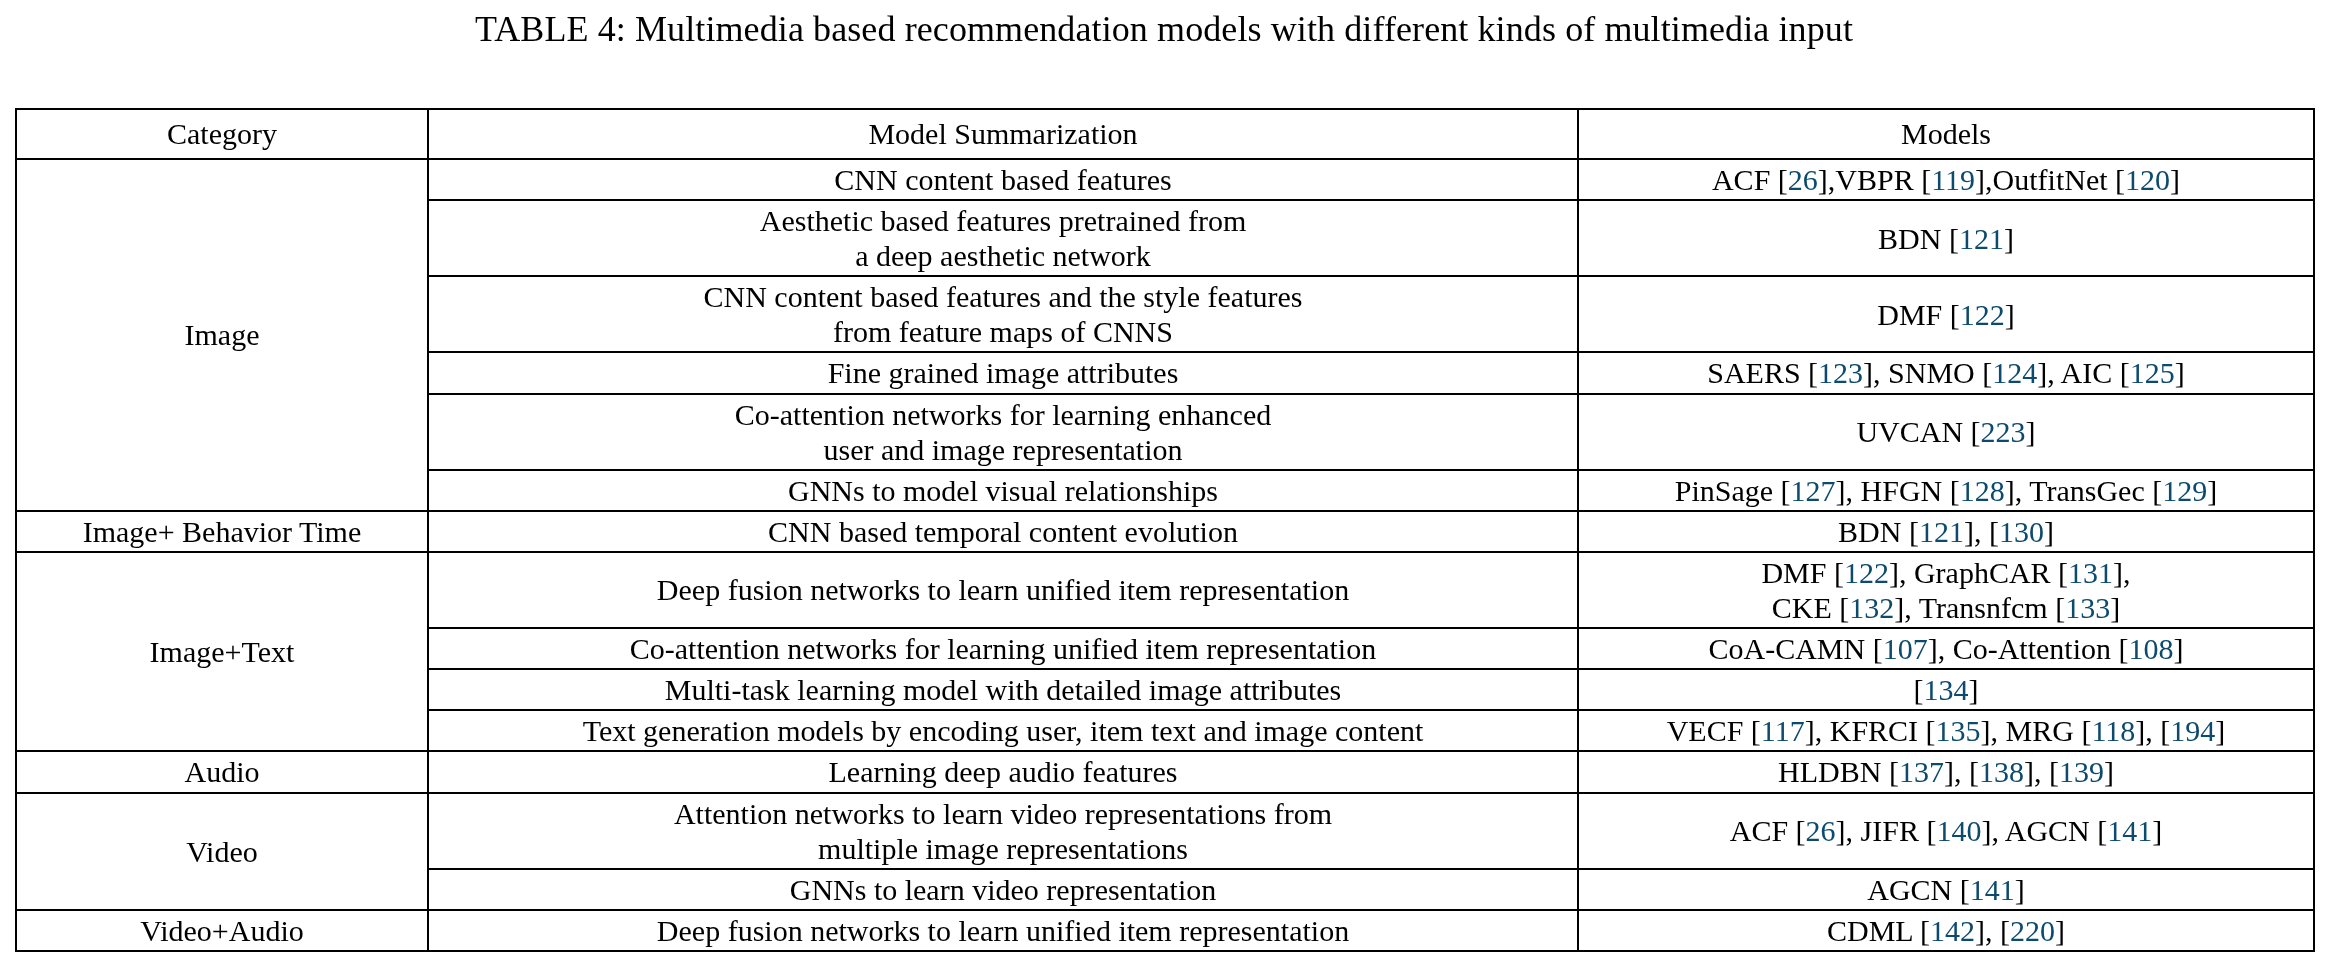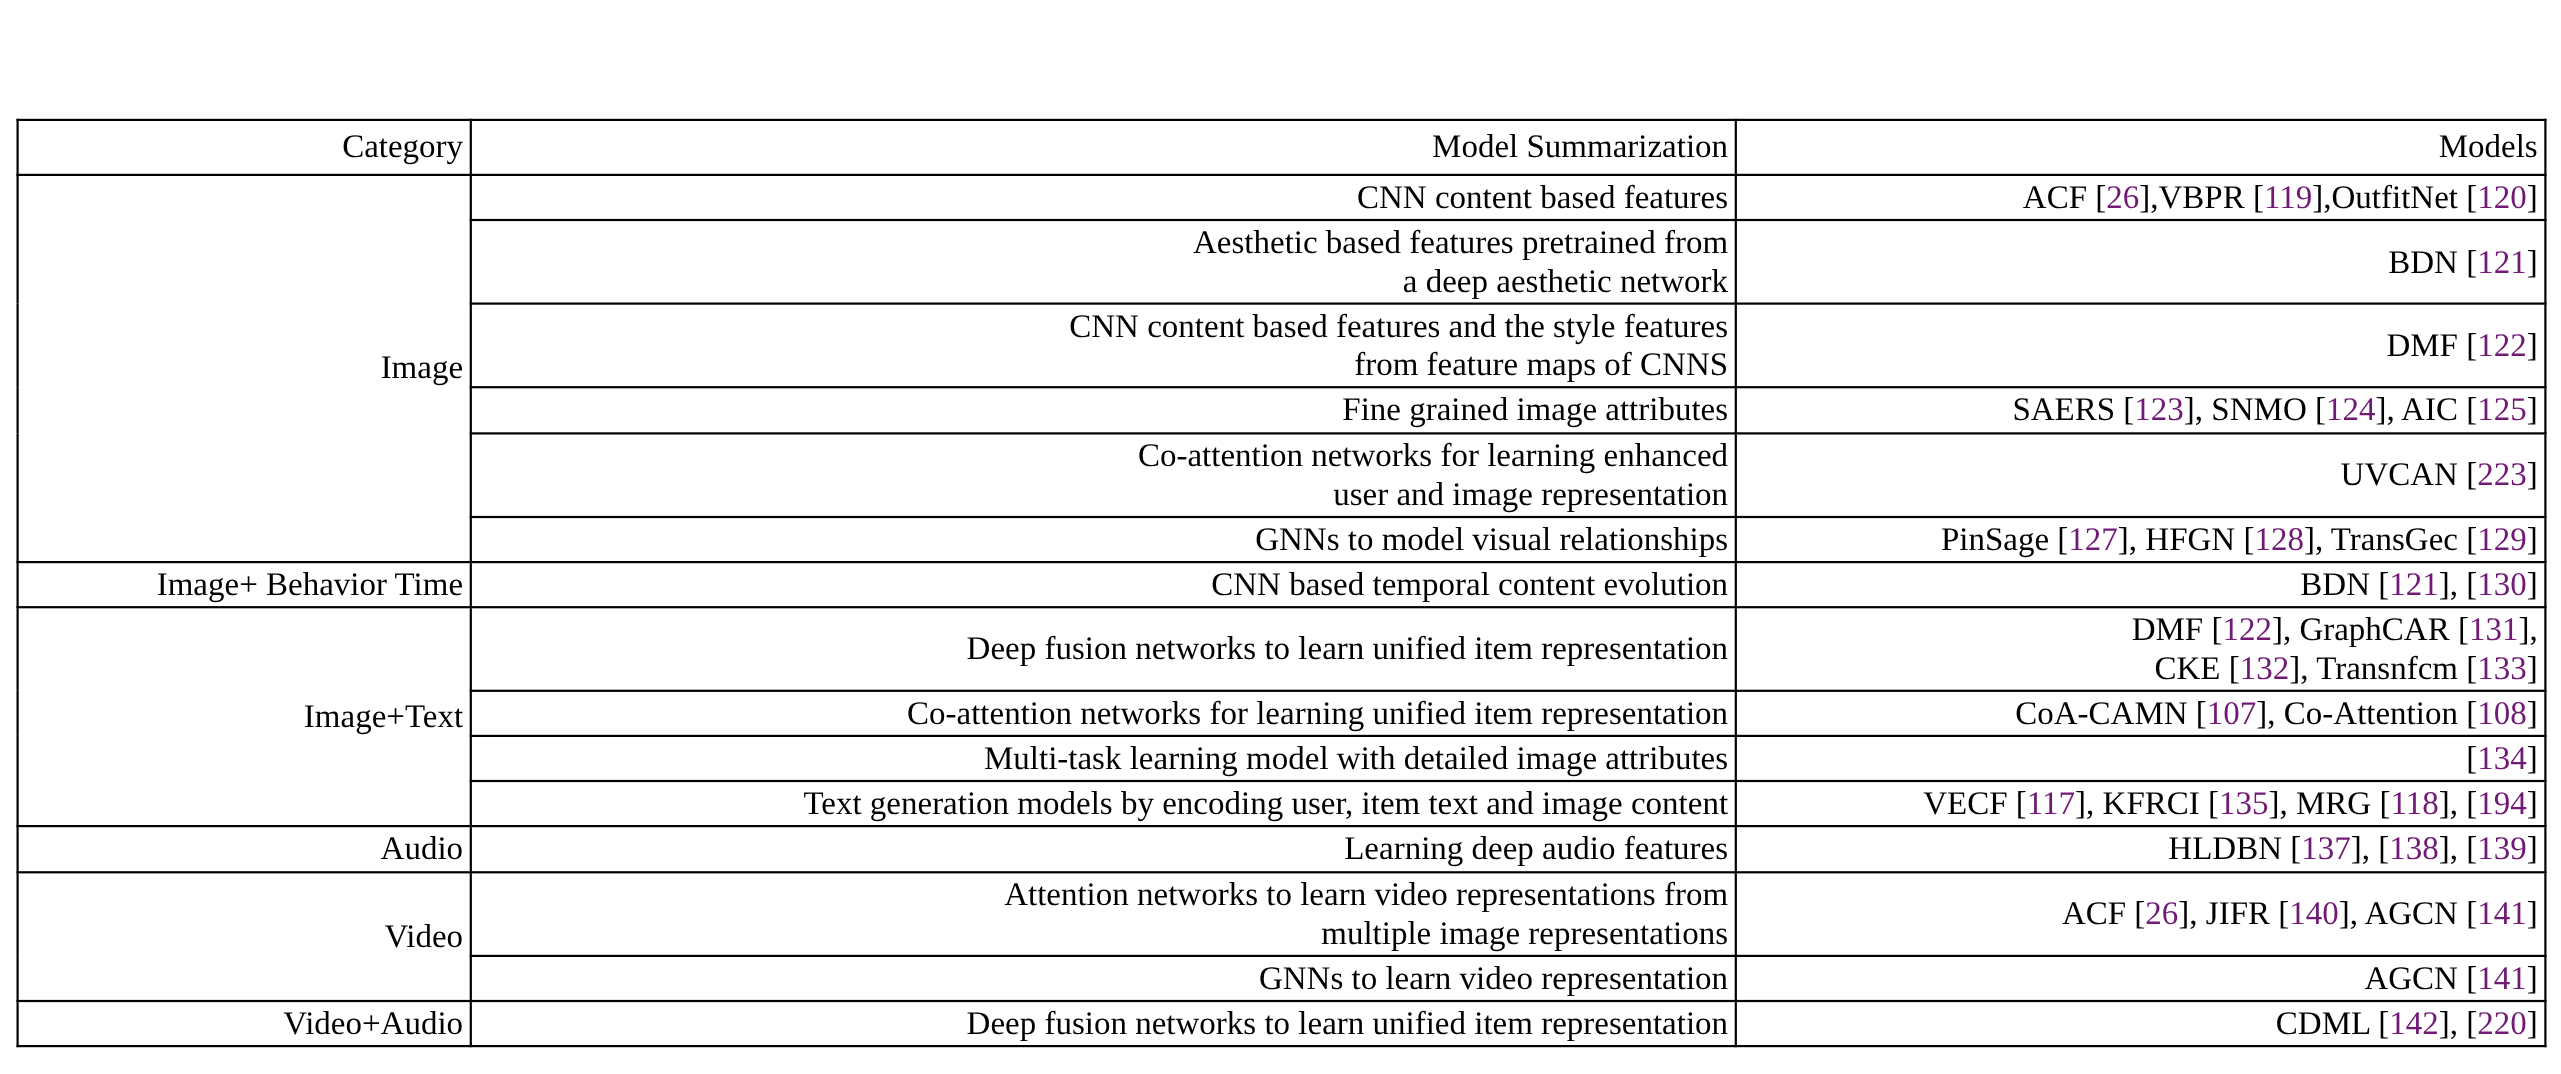--- a/index.html
+++ b/index.html
@@ -41,41 +41,42 @@
     table-layout: fixed;
     width: 2298px;
     font-size: 30px;
   }
   table.t4 col.c-cat   { width: 412px; }
   table.t4 col.c-sum   { width: 1150px; }
   table.t4 col.c-mod   { width: 736px; }
 
   table.t4 td, table.t4 th {
     border: 2px solid #000000;
-    text-align: right;
+    text-align: center;
     vertical-align: middle;
     padding: 2px 6px;
     font-weight: normal;
     line-height: 1.17;
   }
   .topline td, .topline th { border-top-width: 4px; }
   .botline td { border-bottom-width: 4px; }
   .grp-top td { border-top-width: 4px; font-family: Liberation Serif, serif; }
 
   tr.hdr th { height: 44px; }
 
-  .ref { color: #701a75; }
+  .ref { color: #0c4a6e; }
 
   .ml { white-space: pre-line; }
 </style>
 </head>
 <body>
 
 <div id="page">
 
+  <div class="caption">TABLE 4: Multimedia based recommendation models with different kinds of multimedia input</div>
 
   <div class="table-wrap">
     <table class="t4">
       <colgroup>
         <col class="c-cat">
           <col class="c-sum">
           <col class="c-mod">
       </colgroup>
       <thead>
         <tr class="hdr topline">

